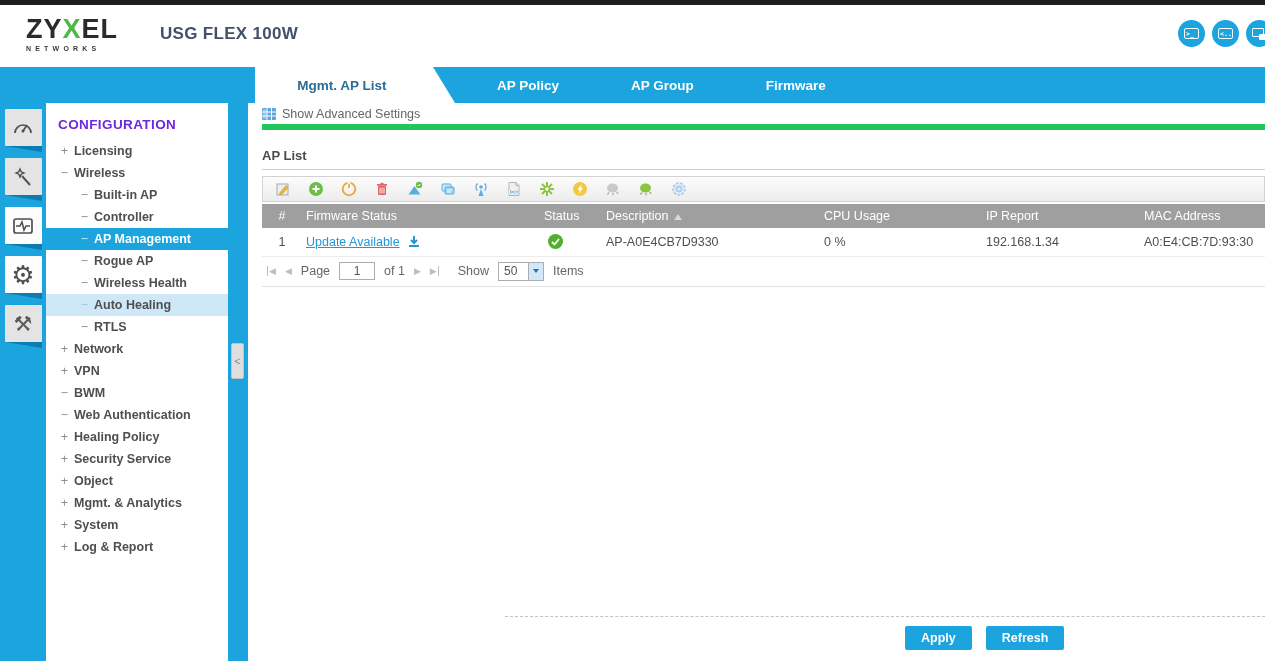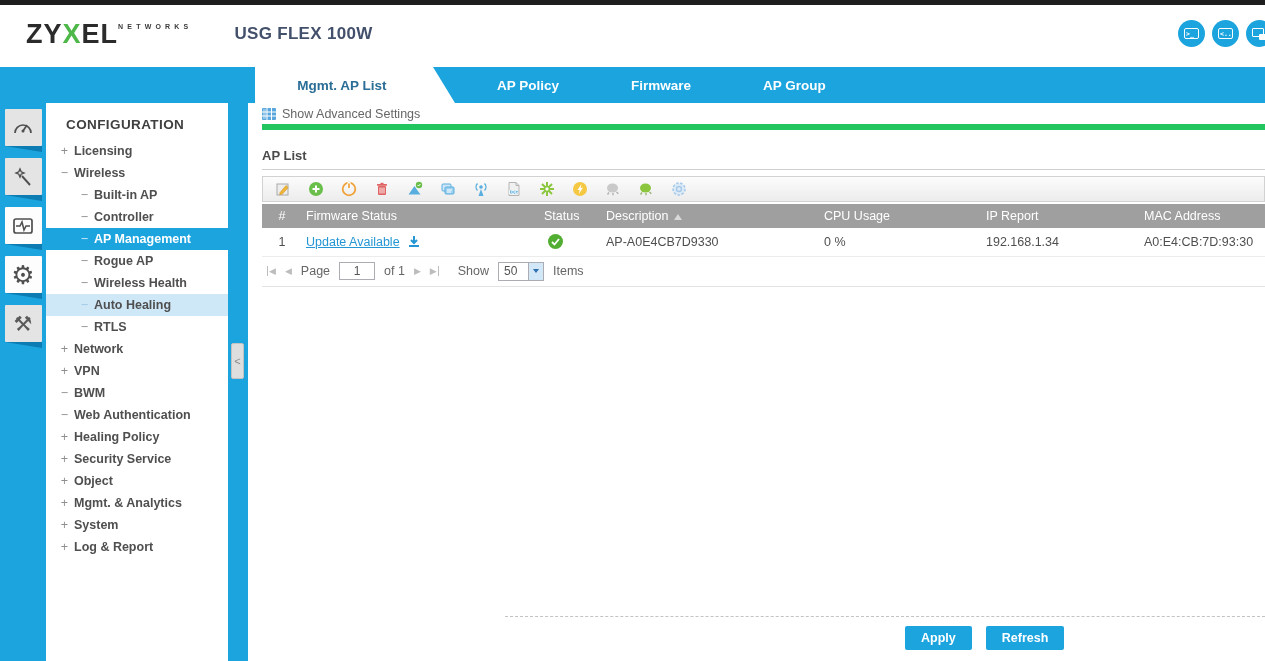--- a/index.html
+++ b/index.html
@@ -3,21 +3,21 @@
 <meta charset="utf-8">
 <style>
   * { margin:0; padding:0; box-sizing:border-box; }
   html,body { width:1265px; height:661px; overflow:hidden; background:#fff;
               font-family:"Liberation Sans",sans-serif; }
   .page { position:relative; width:1265px; height:661px; background:#fff; }
 
   
   .topstrip { height:5px; background:#1e1e1e; }
   .header { height:58px; background:#fff; display:flex; align-items:center; padding-left:26px; position:relative; }
-  .logo { display:flex; flex-direction:row; line-height:1; cursor:pointer; }
+  .logo { display:flex; flex-direction:column; line-height:1; cursor:pointer; }
   .logo-main { font-size:27px; font-weight:bold; letter-spacing:1px; color:#2b2b2b; }
   .logo-main .gx { color:#4db848; }
   .logo-sub { font-size:7px; letter-spacing:4.2px; color:#3a3a3a; margin-top:2px; font-weight:bold; }
   .device-title { margin-left:42px; font-size:17px; font-weight:bold; color:#43506b; letter-spacing:.3px; }
   .hdr-icons { position:absolute; top:15px; right:-8px; display:flex; gap:7px; }
   .hicon { width:27px; height:27px; border-radius:50%; background:#1ba4de; display:flex; align-items:center; justify-content:center; cursor:pointer; }
   .winbox { border:1.5px solid #fff; border-radius:2px; width:15px; height:11px; font-size:6.5px; font-weight:bold;
             color:#fff; display:flex; align-items:center; justify-content:flex-start; padding-left:1px;
             font-family:"DejaVu Sans Mono",monospace; }
   .devbox { position:relative; width:16px; height:12px; }
@@ -38,21 +38,21 @@
 
   .rail { width:46px; background:#1ba4de; padding-top:6px; display:flex; flex-direction:column; align-items:center; gap:12px; }
   .sq { width:37px; height:37px; background:#e4e4e4; border-radius:1px; display:flex; align-items:center; justify-content:center;
         cursor:pointer; position:relative; flex:none; }
   .sq.active { background:#fdfdfd; }
   .sq::after { content:""; position:absolute; left:0; bottom:-6px; width:0; height:0;
                border-top:6px solid #0c7cb2; border-left:37px solid transparent; }
   .glyph { font-family:"DejaVu Sans",sans-serif; color:#4f4f4f; }
 
   .sidebar { width:182px; background:#fff; padding-top:8px; }
-  .config-title { font-size:13.5px; font-weight:bold; color:#404040; letter-spacing:.4px; padding:6px 0 8px 20px; }
+  .config-title { font-size:13.5px; font-weight:bold; color:#6d28d9; letter-spacing:.4px; padding:6px 0 8px 12px; }
   .menu-item { height:22px; display:flex; align-items:center; cursor:pointer; font-size:12.5px; font-weight:bold; color:#4f4f4f; }
   .menu-item .marker { width:11px; text-align:center; color:#8f8f8f; font-weight:normal; margin-right:4px; flex:none; }
   .lvl1 { padding-left:13px; }
   .lvl2 { padding-left:33px; }
   .menu-item.selected { background:#1ba4de; color:#fff; }
   .menu-item.selected .marker { color:#cfeaf8; }
   .menu-item.hover { background:#cfe8f8; }
   .menu-item.hover .marker { color:#9ec8e4; }
 
   .strip { width:20px; background:#1ba4de; position:relative; }
@@ -122,22 +122,22 @@
             <span class="b2"></span>
           </span>
       </div>
     </div>
   </div>
   <div class="spacer"></div>
 
   <div class="tabbar">
     <div class="tab-active">Mgmt. AP List</div>
     <div class="tab">AP Policy</div>
+    <div class="tab">AP Group</div>
     <div class="tab">Firmware</div>
-    <div class="tab">AP Group</div>
   </div>
 
   <div class="main">
 
     <div class="rail">
       <div class="sq">
         <svg width="24" height="24" viewBox="0 0 24 24">
           <path d="M4 17a8 8 0 0 1 16 0" fill="none" stroke="#4f4f4f" stroke-width="1.7"></path>
           <line x1="12" y1="15" x2="16" y2="9" stroke="#4f4f4f" stroke-width="1.7"></line>
           <circle cx="12" cy="15" r="1.5" fill="#4f4f4f"></circle>

